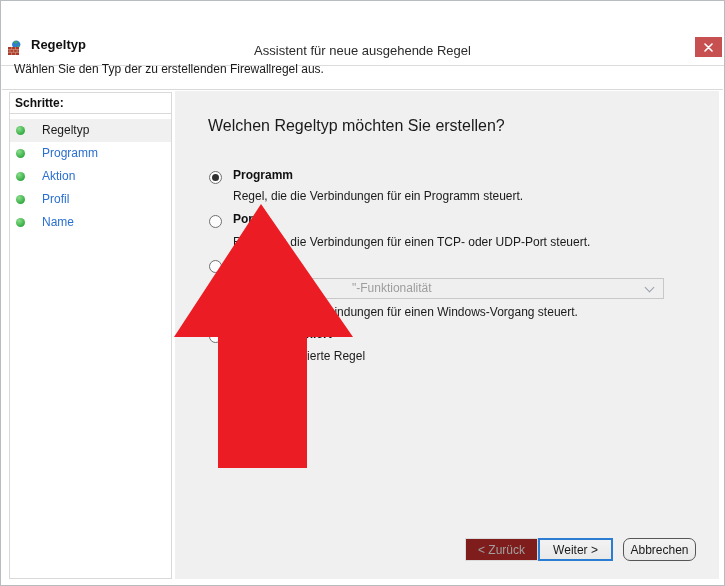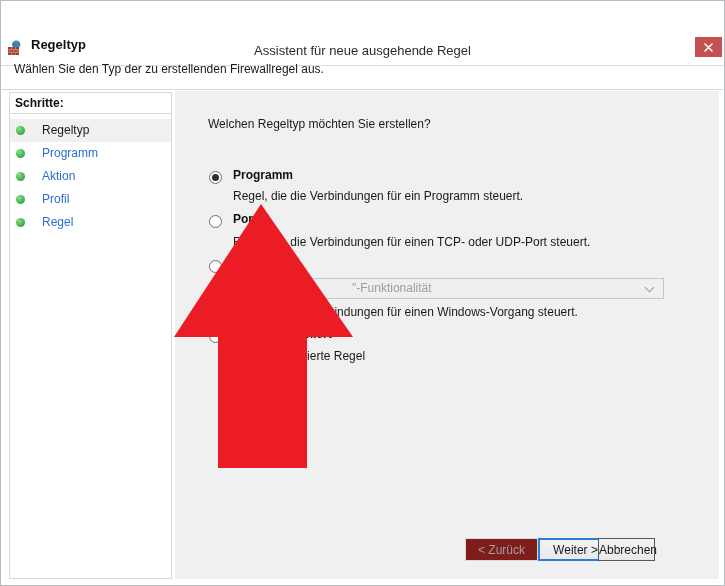--- a/index.html
+++ b/index.html
@@ -21,35 +21,35 @@
   .sidebar{position:absolute;left:8px;top:91px;width:163px;height:487px;background:#fff;border:1px solid #d9d9d9;}
   .steps-title{height:21px;line-height:21px;padding-left:5px;font-size:12px;font-weight:bold;color:#101010;border-bottom:1px solid #d9d9d9;}
   .steps{margin-top:5px;}
   .step{position:relative;height:23px;line-height:23px;font-size:12px;color:#2a6fd2;}
   .step.active{background:#f0f0f0;color:#1a1a1a;}
   .bullet{position:absolute;left:6px;top:7px;width:9px;height:9px;border-radius:50%;
     background:radial-gradient(circle at 35% 30%, #8ade8c, #35ac43 70%, #1e8a2e);}
   .step-label{position:absolute;left:32px;top:0;}
   
   .content{position:absolute;left:174px;top:90px;width:544px;height:488px;background:#f0f0f0;}
-  .question{position:absolute;left:207px;top:116px;font-size:12px;color:#1a1a1a;}
+  .question{position:absolute;left:207px;top:116px;font-size:16px;color:#1a1a1a;}
   .radio{position:absolute;width:13px;height:13px;border:1px solid #707070;border-radius:50%;background:#fdfdfd;}
   .radio.selected::after{content:"";position:absolute;left:2px;top:2px;width:7px;height:7px;border-radius:50%;background:#303030;}
   .opt-label{position:absolute;font-size:12px;font-weight:bold;color:#101010;}
   .opt-desc{position:absolute;font-size:12px;color:#1a1a1a;}
   
   .dropdown{position:absolute;left:245px;top:277px;width:418px;height:21px;background:#efefef;border:1px solid #c8c8c8;}
   .dd-text{position:absolute;left:105px;top:0;line-height:19px;font-size:12px;color:#9d9d9d;white-space:nowrap;}
   .dd-chevron{position:absolute;right:10px;top:5px;width:7px;height:7px;border-right:1px solid #98a1ab;border-bottom:1px solid #98a1ab;transform:rotate(45deg);}
   
   .btn{position:absolute;top:537px;height:23px;font-size:12px;color:#1a1a1a;
     background:linear-gradient(180deg,#f3f3f3,#e9e9e9);border:1px solid #acacac;padding:0;cursor:pointer;}
   .btn.back{left:464px;width:73px;color:#a0a0a0;border-color:#dadada;background:#7f1d1d;}
   .btn.next{left:537px;width:75px;border:2px solid #2b7cd3;text-align:center;}
-  .btn.cancel{left:597px;width:57px;border-color:#565656;}
+  .btn.cancel{left:622px;width:73px;border-color:#565656;border-radius:7px;}
   
   .arrow-overlay{position:absolute;left:0;top:0;width:725px;height:586px;pointer-events:none;}
 </style>
 </head>
 <body>
 
 <div class="window">
 
   <div class="titlebar">
     <span class="app-icon">
@@ -90,21 +90,21 @@
       <div class="step">
         <span class="bullet"></span>
         <span class="step-label">Aktion</span>
       </div>
       <div class="step">
         <span class="bullet"></span>
         <span class="step-label">Profil</span>
       </div>
       <div class="step">
         <span class="bullet"></span>
-        <span class="step-label">Regel</span>
+        <span class="step-label">Name</span>
       </div>
     </div>
   </div>
 
   <div class="content"></div>
 
   <div class="question">Welchen Regeltyp möchten Sie erstellen?</div>
 
   <span class="radio selected" style="left:208px;top:170px;"></span>
   <div class="opt-label" style="left:232px;top:167px;">Programm</div>

